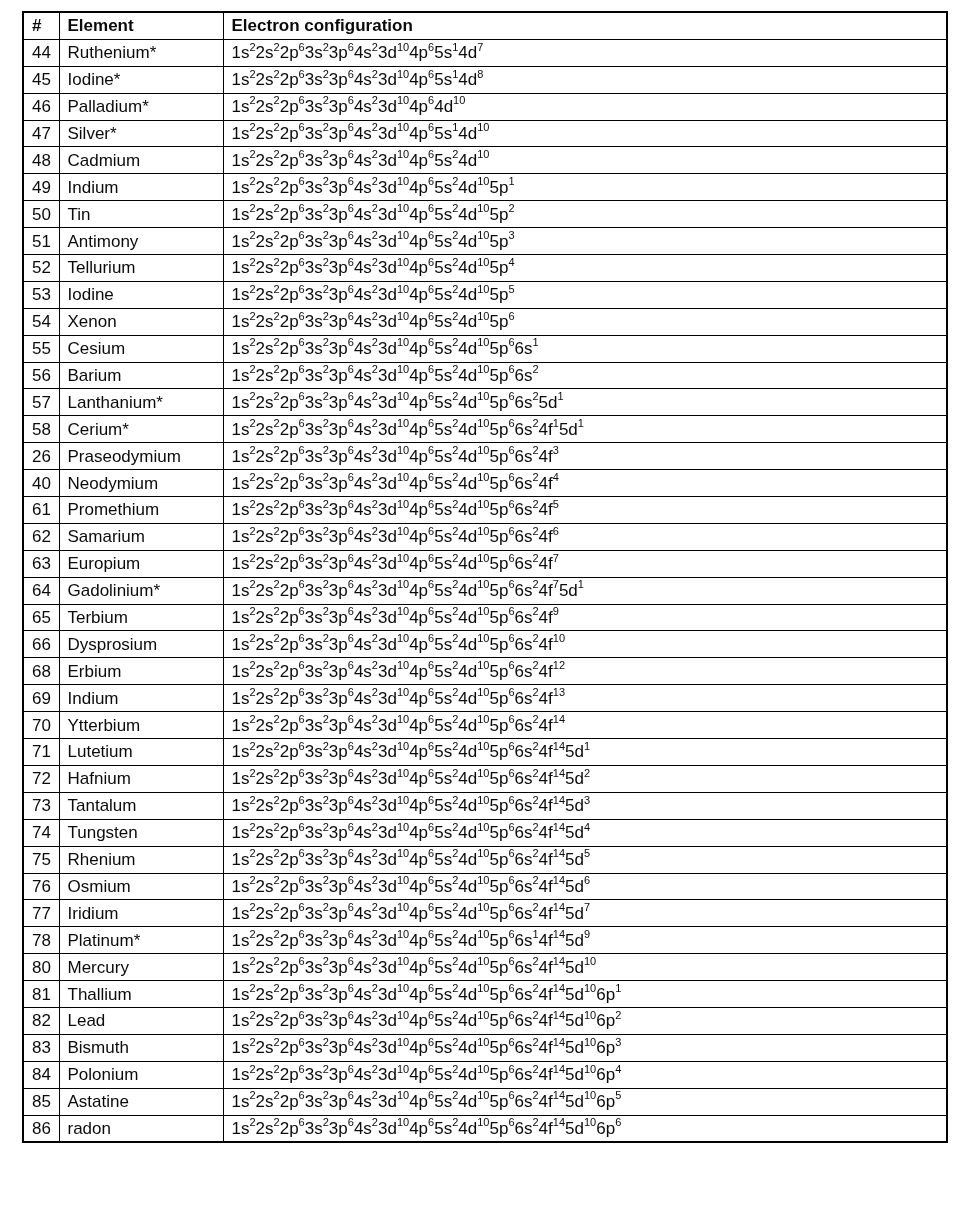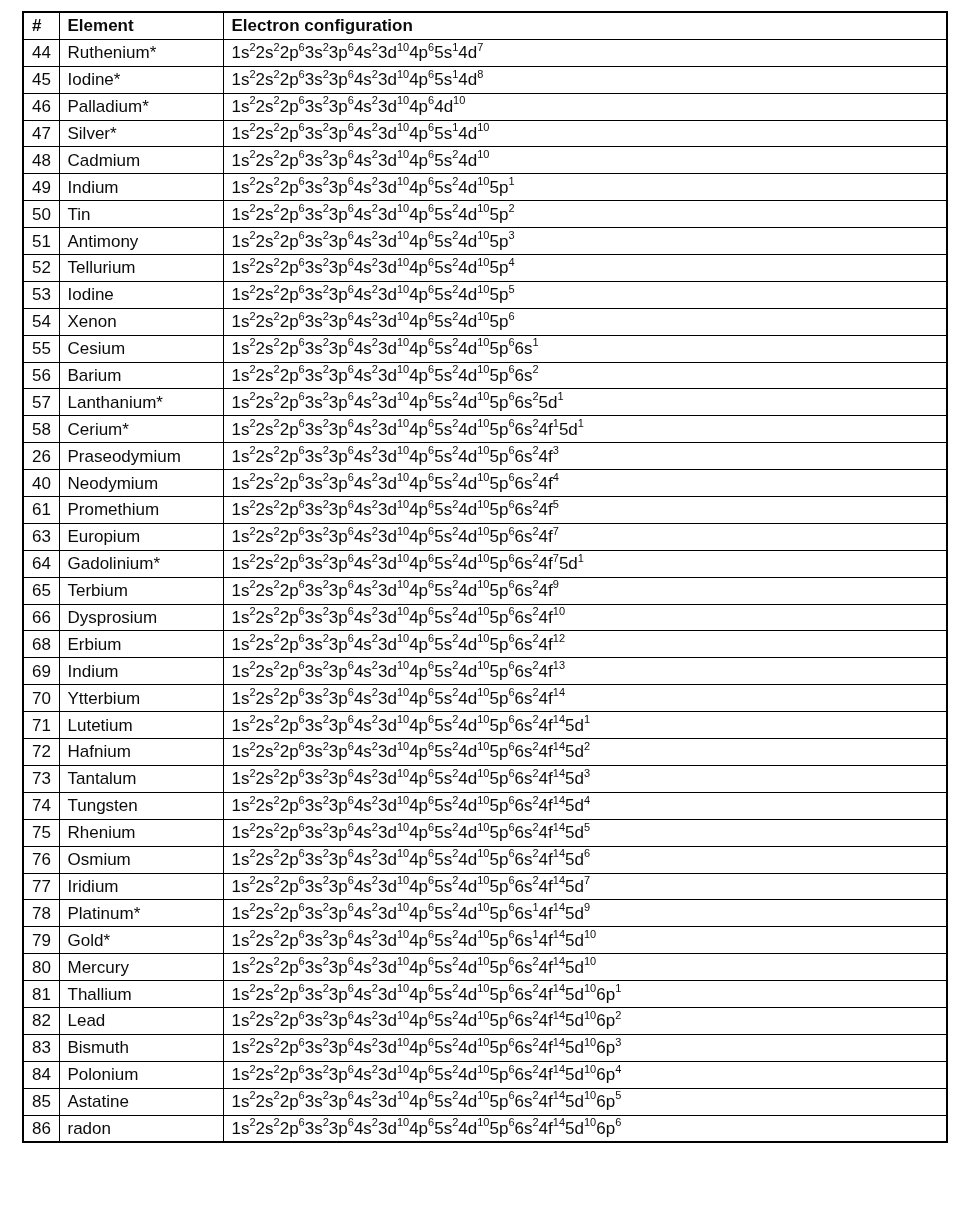--- a/index.html
+++ b/index.html
@@ -150,20 +150,25 @@
         <td class="cell-number">40</td>
         <td class="cell-element">Neodymium</td>
         <td class="cell-config">1s<sup>2</sup>2s<sup>2</sup>2p<sup>6</sup>3s<sup>2</sup>3p<sup>6</sup>4s<sup>2</sup>3d<sup>10</sup>4p<sup>6</sup>5s<sup>2</sup>4d<sup>10</sup>5p<sup>6</sup>6s<sup>2</sup>4f<sup>4</sup></td>
       </tr>
       <tr>
         <td class="cell-number">61</td>
         <td class="cell-element">Promethium</td>
         <td class="cell-config">1s<sup>2</sup>2s<sup>2</sup>2p<sup>6</sup>3s<sup>2</sup>3p<sup>6</sup>4s<sup>2</sup>3d<sup>10</sup>4p<sup>6</sup>5s<sup>2</sup>4d<sup>10</sup>5p<sup>6</sup>6s<sup>2</sup>4f<sup>5</sup></td>
       </tr>
       <tr>
+        <td class="cell-number">62</td>
+        <td class="cell-element">Samarium</td>
+        <td class="cell-config">1s<sup>2</sup>2s<sup>2</sup>2p<sup>6</sup>3s<sup>2</sup>3p<sup>6</sup>4s<sup>2</sup>3d<sup>10</sup>4p<sup>6</sup>5s<sup>2</sup>4d<sup>10</sup>5p<sup>6</sup>6s<sup>2</sup>4f<sup>6</sup></td>
+      </tr>
+      <tr>
         <td class="cell-number">63</td>
         <td class="cell-element">Europium</td>
         <td class="cell-config">1s<sup>2</sup>2s<sup>2</sup>2p<sup>6</sup>3s<sup>2</sup>3p<sup>6</sup>4s<sup>2</sup>3d<sup>10</sup>4p<sup>6</sup>5s<sup>2</sup>4d<sup>10</sup>5p<sup>6</sup>6s<sup>2</sup>4f<sup>7</sup></td>
       </tr>
       <tr>
         <td class="cell-number">64</td>
         <td class="cell-element">Gadolinium*</td>
         <td class="cell-config">1s<sup>2</sup>2s<sup>2</sup>2p<sup>6</sup>3s<sup>2</sup>3p<sup>6</sup>4s<sup>2</sup>3d<sup>10</sup>4p<sup>6</sup>5s<sup>2</sup>4d<sup>10</sup>5p<sup>6</sup>6s<sup>2</sup>4f<sup>7</sup>5d<sup>1</sup></td>
       </tr>
       <tr>
@@ -223,25 +228,20 @@
       </tr>
       <tr>
         <td class="cell-number">77</td>
         <td class="cell-element">Iridium</td>
         <td class="cell-config">1s<sup>2</sup>2s<sup>2</sup>2p<sup>6</sup>3s<sup>2</sup>3p<sup>6</sup>4s<sup>2</sup>3d<sup>10</sup>4p<sup>6</sup>5s<sup>2</sup>4d<sup>10</sup>5p<sup>6</sup>6s<sup>2</sup>4f<sup>14</sup>5d<sup>7</sup></td>
       </tr>
       <tr>
         <td class="cell-number">78</td>
         <td class="cell-element">Platinum*</td>
         <td class="cell-config">1s<sup>2</sup>2s<sup>2</sup>2p<sup>6</sup>3s<sup>2</sup>3p<sup>6</sup>4s<sup>2</sup>3d<sup>10</sup>4p<sup>6</sup>5s<sup>2</sup>4d<sup>10</sup>5p<sup>6</sup>6s<sup>1</sup>4f<sup>14</sup>5d<sup>9</sup></td>
-      </tr>
-      <tr>
-        <td class="cell-number">79</td>
-        <td class="cell-element">Gold*</td>
-        <td class="cell-config">1s<sup>2</sup>2s<sup>2</sup>2p<sup>6</sup>3s<sup>2</sup>3p<sup>6</sup>4s<sup>2</sup>3d<sup>10</sup>4p<sup>6</sup>5s<sup>2</sup>4d<sup>10</sup>5p<sup>6</sup>6s<sup>1</sup>4f<sup>14</sup>5d<sup>10</sup></td>
       </tr>
       <tr>
         <td class="cell-number">80</td>
         <td class="cell-element">Mercury</td>
         <td class="cell-config">1s<sup>2</sup>2s<sup>2</sup>2p<sup>6</sup>3s<sup>2</sup>3p<sup>6</sup>4s<sup>2</sup>3d<sup>10</sup>4p<sup>6</sup>5s<sup>2</sup>4d<sup>10</sup>5p<sup>6</sup>6s<sup>2</sup>4f<sup>14</sup>5d<sup>10</sup></td>
       </tr>
       <tr>
         <td class="cell-number">81</td>
         <td class="cell-element">Thallium</td>
         <td class="cell-config">1s<sup>2</sup>2s<sup>2</sup>2p<sup>6</sup>3s<sup>2</sup>3p<sup>6</sup>4s<sup>2</sup>3d<sup>10</sup>4p<sup>6</sup>5s<sup>2</sup>4d<sup>10</sup>5p<sup>6</sup>6s<sup>2</sup>4f<sup>14</sup>5d<sup>10</sup>6p<sup>1</sup></td>

